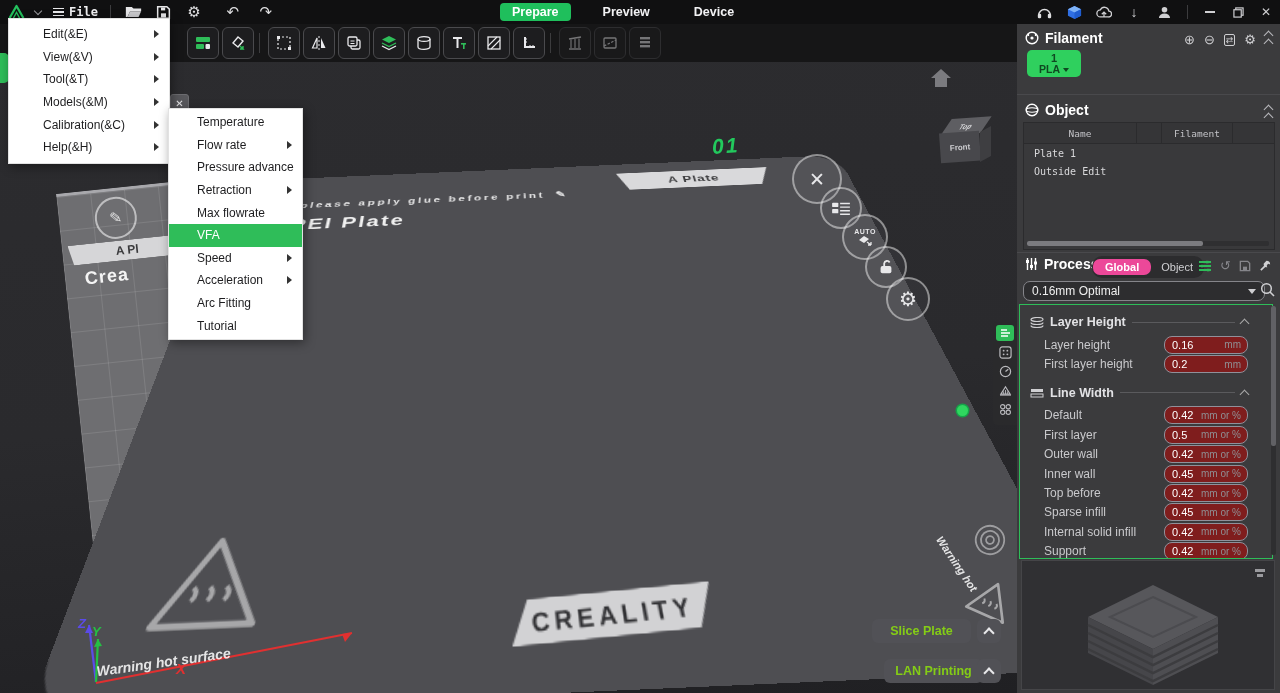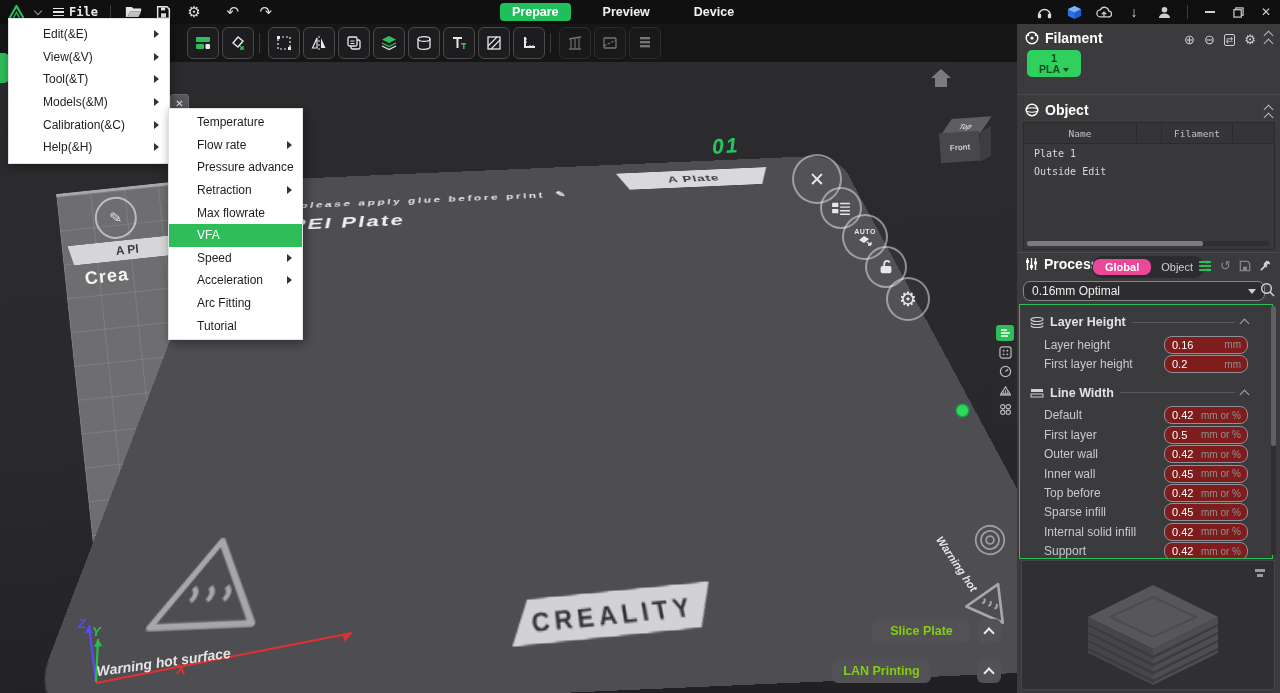--- a/index.html
+++ b/index.html
@@ -277,21 +277,21 @@
       </div>
     </div>
 
     <div class="mini-close">✕</div>
     <div class="mini-pencil">✎</div>
 
     <div class="actbtn" style="left:872px;top:595px;">Slice Plate</div>
     <div class="actcaret" style="left:977px;top:595px;">
         <i class="caret-up"></i>
       </div>
-    <div class="actbtn" style="left:832px;top:635px;">LAN Printing</div>
+    <div class="actbtn" style="left:884px;top:635px;">LAN Printing</div>
     <div class="actcaret" style="left:977px;top:635px;">
         <i class="caret-up"></i>
       </div>
 
   </div>
 
   <div class="toolbar">
     <div class="green-sliver"></div>
     <div style="width:184px;"></div>
     <div class="tbtn">

